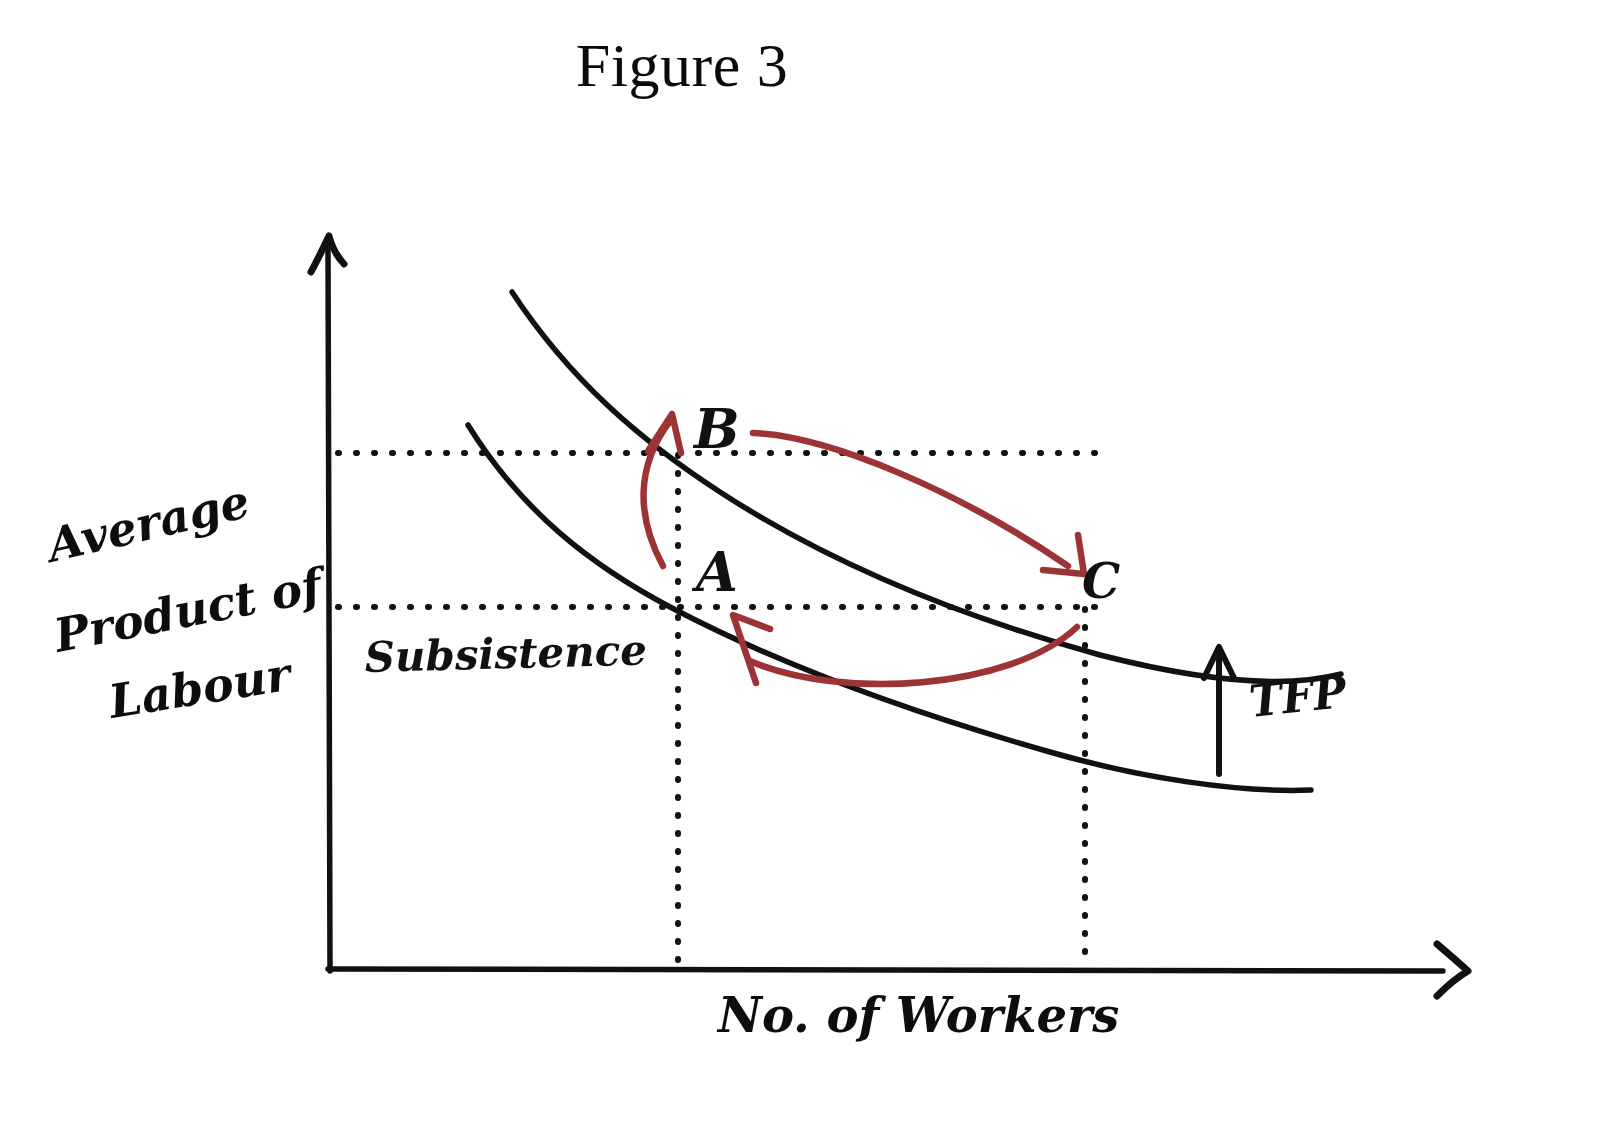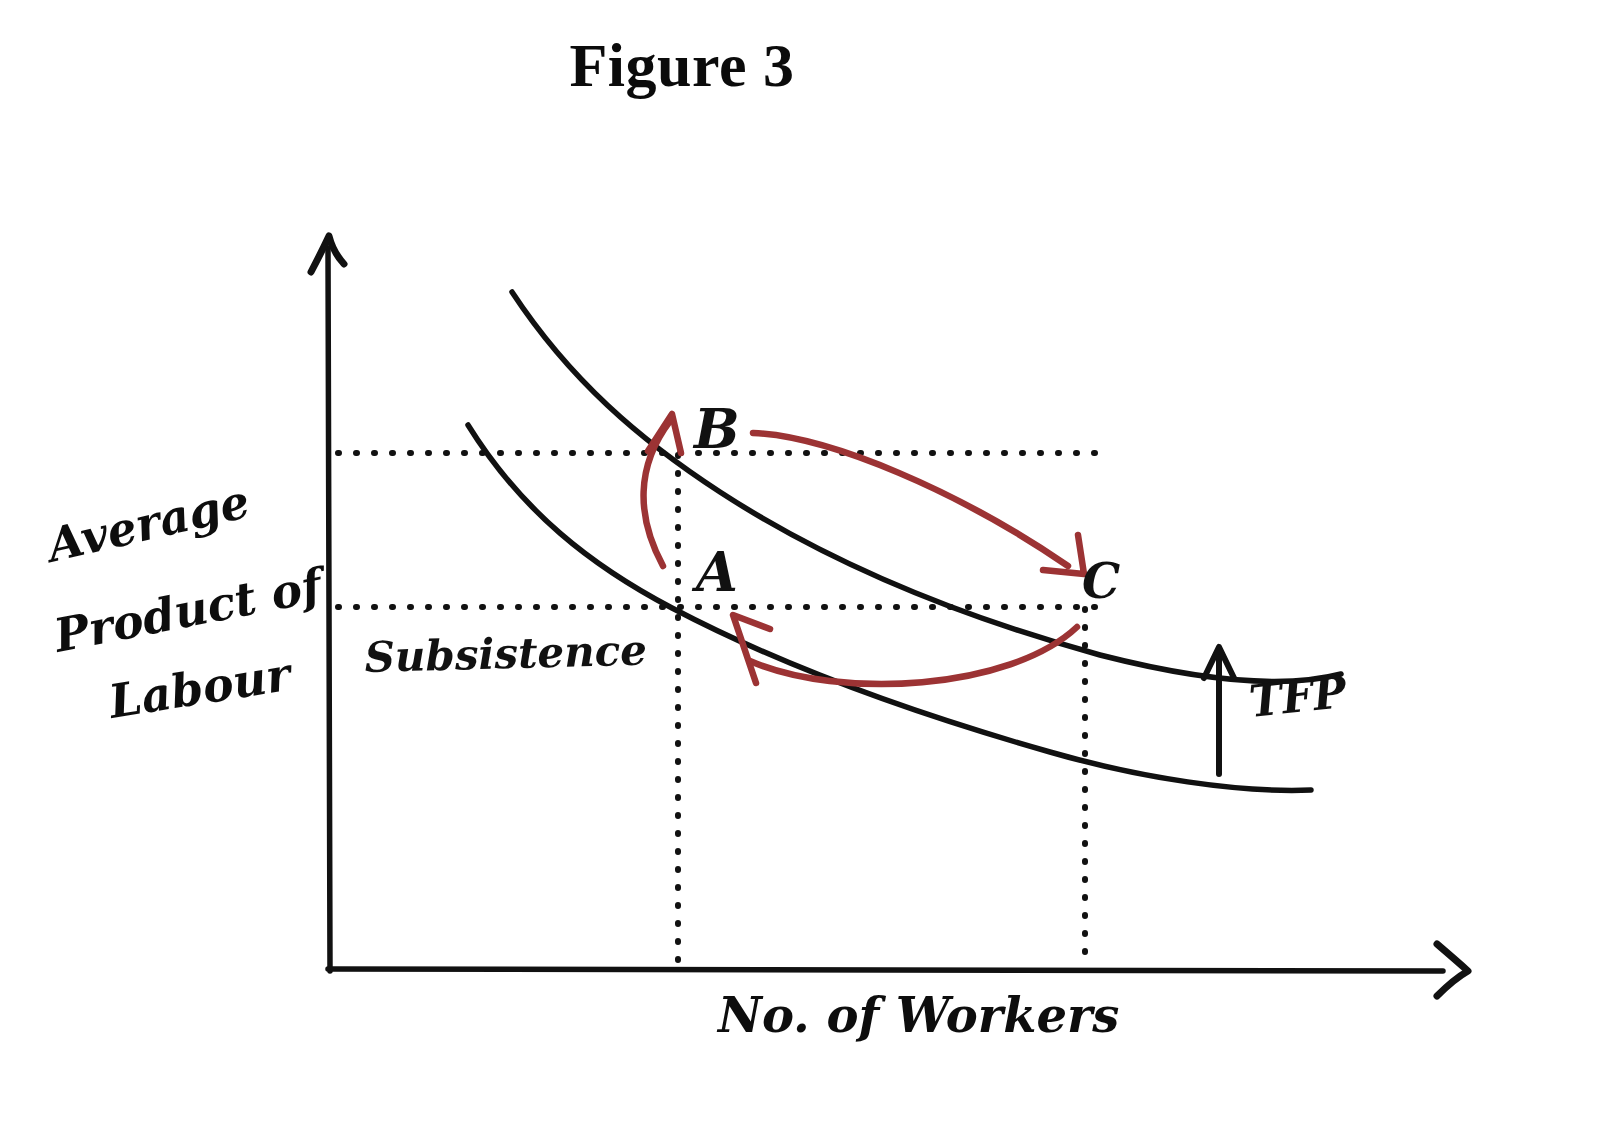--- a/index.html
+++ b/index.html
@@ -21,21 +21,21 @@
     background: #ffffff;
   }
   .figure-title {
     position: absolute;
     top: 34px;
     left: 0;
     width: 1364px;
     text-align: center;
     font-family: "Liberation Serif", serif;
     font-size: 62px;
-    font-weight: 700;
+    font-weight: 400;
     color: #0b0b0b;
     letter-spacing: 0.5px;
     line-height: 1;
   }
   #chart-svg {
     position: absolute;
     top: 0;
     left: 0;
     width: 1600px;
     height: 1138px;

